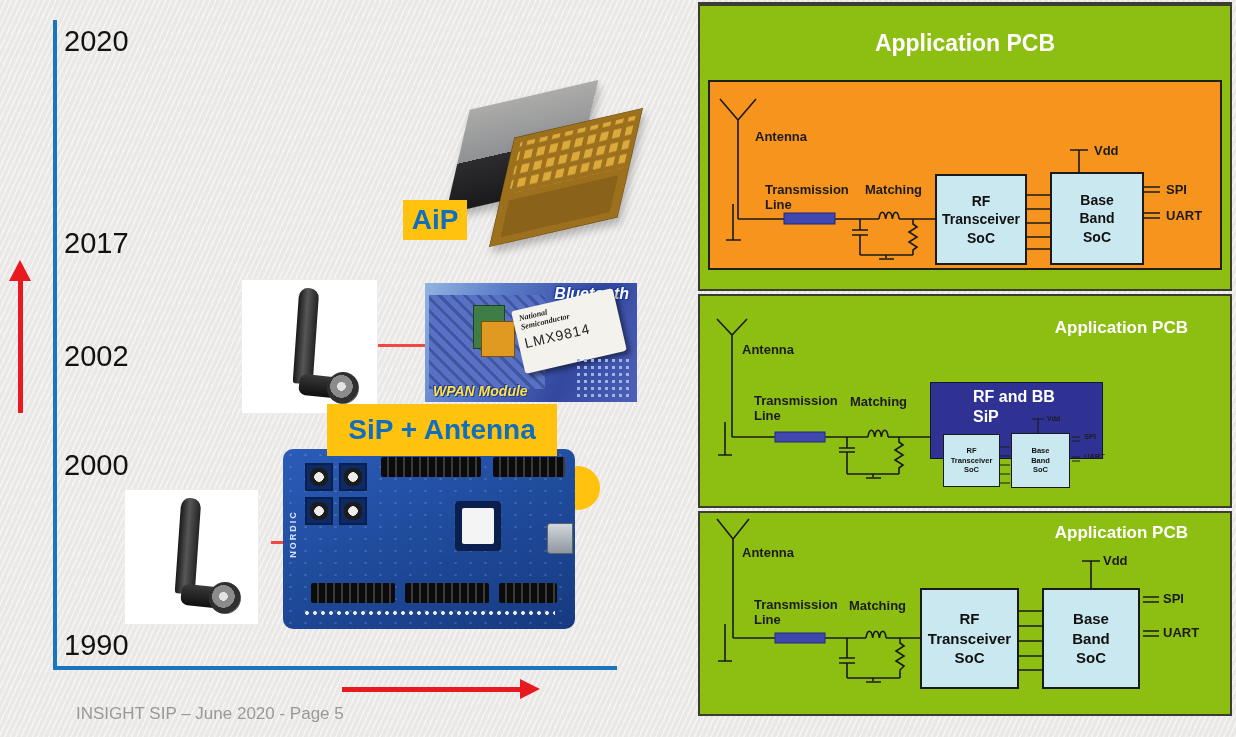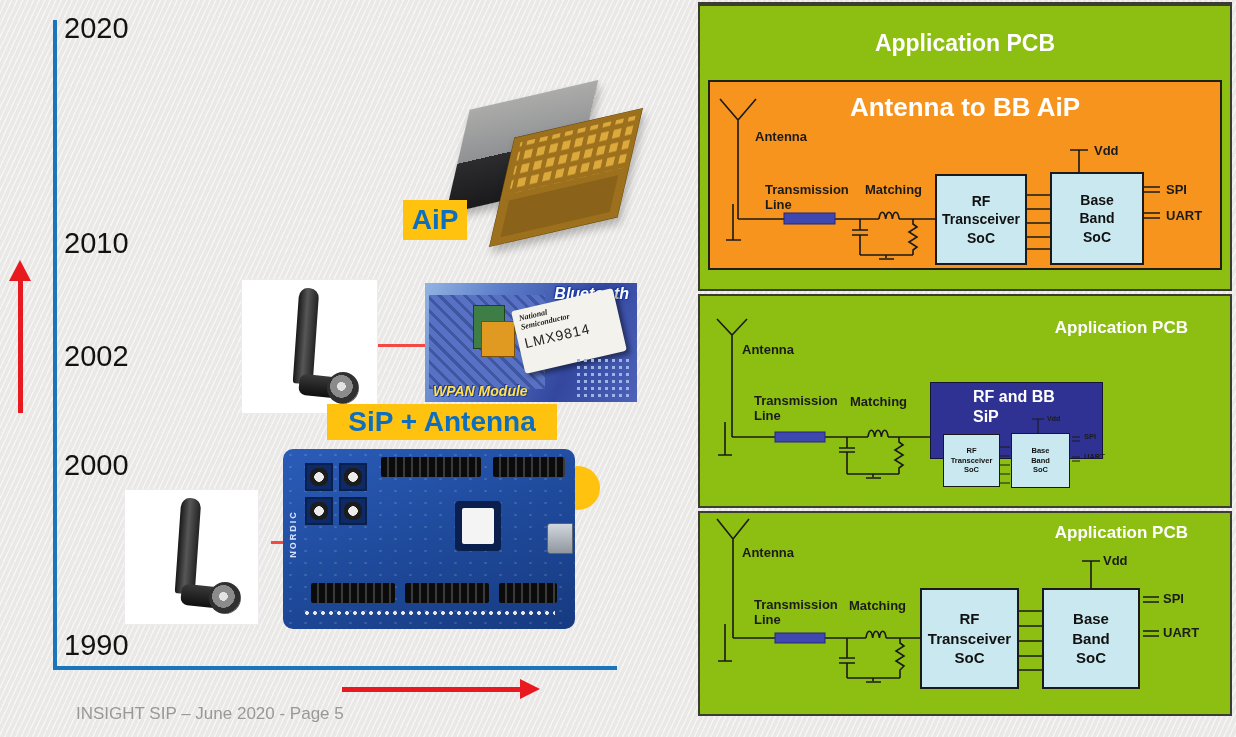--- a/index.html
+++ b/index.html
@@ -67,22 +67,22 @@
   .sip-title{position:absolute;left:42px;top:4px;color:#fff;font-size:16px;white-space:pre-line;line-height:1.25;}
   .tiny{font-size:7.5px;z-index:2;}
 </style>
 </head>
 <body>
 
 <div class="slide">
 
   <div class="abs axis-y"></div>
   <div class="abs axis-x"></div>
-  <div class="abs year" style="top:12px">2020</div>
-  <div class="abs year" style="top:227px">2010</div>
+  <div class="abs year" style="top:25px">2020</div>
+  <div class="abs year" style="top:227px">2017</div>
   <div class="abs year" style="top:340px">2002</div>
   <div class="abs year" style="top:449px">2000</div>
   <div class="abs year" style="top:629px">1990</div>
   <div class="abs up-shaft"></div>
   <div class="abs up-head"></div>
   <div class="abs right-shaft"></div>
   <div class="abs right-head"></div>
   <div class="abs footer">INSIGHT SIP – June 2020 - Page 5</div>
 
   <div class="abs aip-photo" style="left:438px;top:95px;width:182px;height:140px;">
@@ -114,21 +114,21 @@
     <div class="bt-chip-orange"></div>
     <div class="bt-brand">Bluetooth</div>
     <div class="bt-white-chip">
       <div class="bt-vendor">National
 Semiconductor</div>
       <div class="bt-part">LMX9814</div>
     </div>
     <div class="bt-dots"></div>
     <div class="bt-caption">WPAN Module</div>
   </div>
-  <div class="abs stage" style="left:327px;top:404px;width:230px;height:36px;font-size:28px;">SiP + Antenna</div>
+  <div class="abs stage" style="left:327px;top:404px;width:230px;height:52px;font-size:28px;">SiP + Antenna</div>
 
   <div class="abs antenna-photo" style="left:125px;top:490px;width:133px;height:134px;">
     <div class="whip"></div>
     <div class="elbow"></div>
     <div class="connector"></div>
   </div>
   <div class="abs red-link" style="left:271px;top:541px;width:32px;height:3px;"></div>
   <div class="abs yellow-dot" style="left:556px;top:466px;width:44px;height:44px;"></div>
   <div class="abs board" style="left:283px;top:449px;width:292px;height:180px;">
     <div class="btn" style="left:22px;top:14px;"></div>
@@ -159,21 +159,20 @@
           <path d="M150,137 L150,148 M142,148 L158,148 M142,153 L158,153 M150,153 L150,173"></path>
           <path d="M203,137 L203,142 L207,145 L199,150 L207,155 L199,160 L207,165 L203,168 L203,173"></path>
           <path d="M150,173 L203,173 M176,173 L176,176 M169,177 L184,177"></path>
           <path d="M317,113 H340 M317,127 H340 M317,141 H340 M317,155 H340 M317,167 H340"></path>
           <path d="M369,90 L369,68 M360,68 L378,68"></path>
           <path d="M434,105 H450 M434,110 H450"></path>
           <path d="M434,131 H450 M434,136 H450"></path>
         </g>
         <rect x="74" y="131" width="51" height="11" fill="#3f48ae" stroke="#26277d"></rect>
       </svg>
-      <div class="inner-title">Antenna to BB AiP</div>
       <div class="sch-label" style="left:45px;top:47px;">Antenna</div>
       <div class="sch-label" style="left:55px;top:100px;">Transmission
 Line</div>
       <div class="sch-label" style="left:155px;top:100px;">Matching</div>
       <div class="soc" style="left:225px;top:92px;width:92px;height:91px;font-size:14px;">RF
 Transceiver
 SoC</div>
       <div class="soc" style="left:340px;top:90px;width:94px;height:93px;font-size:14px;">Base
 Band
 SoC</div>

